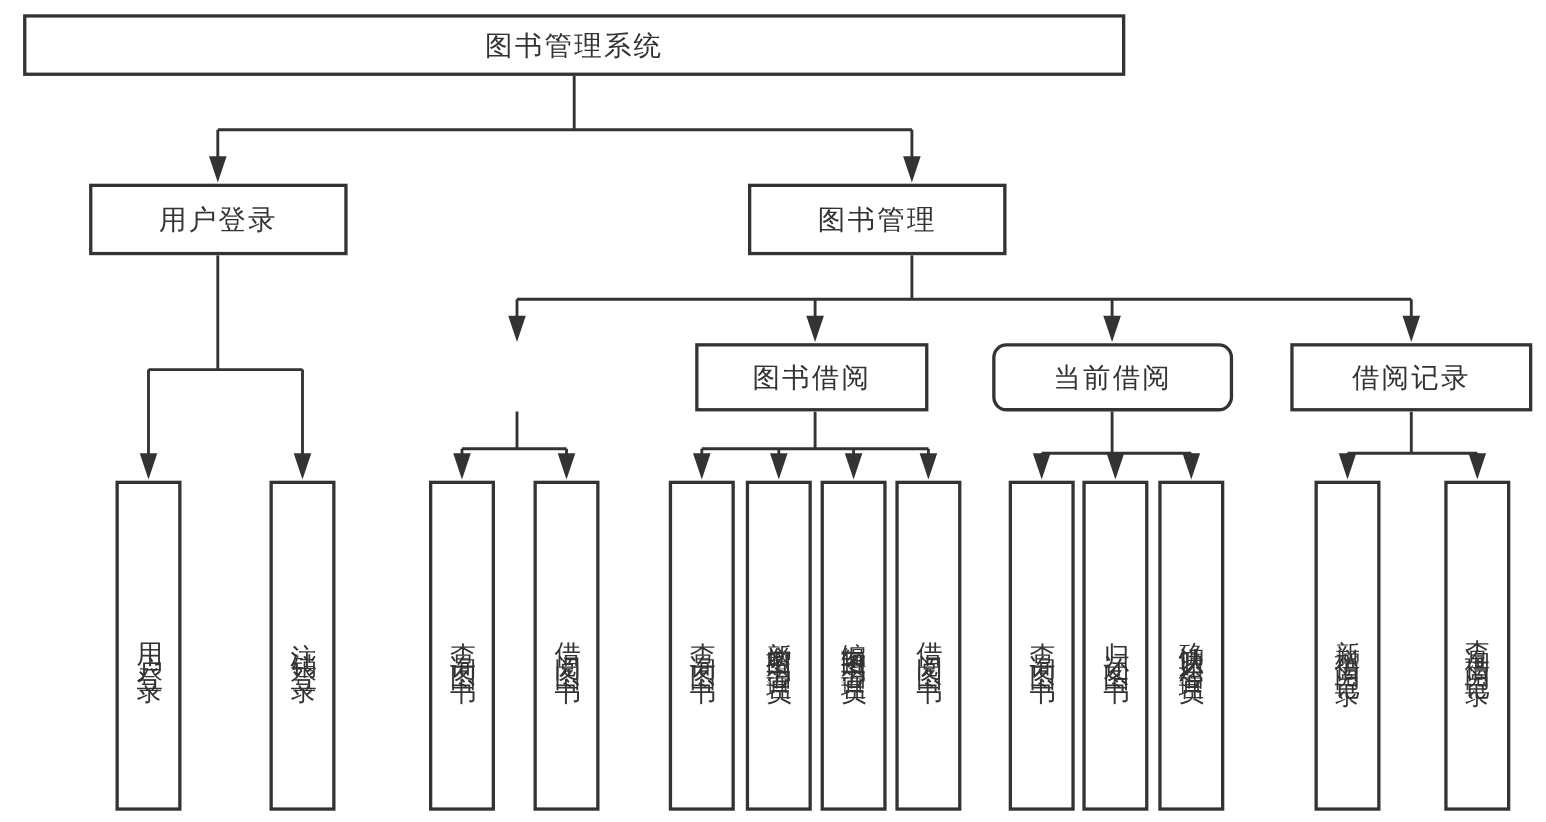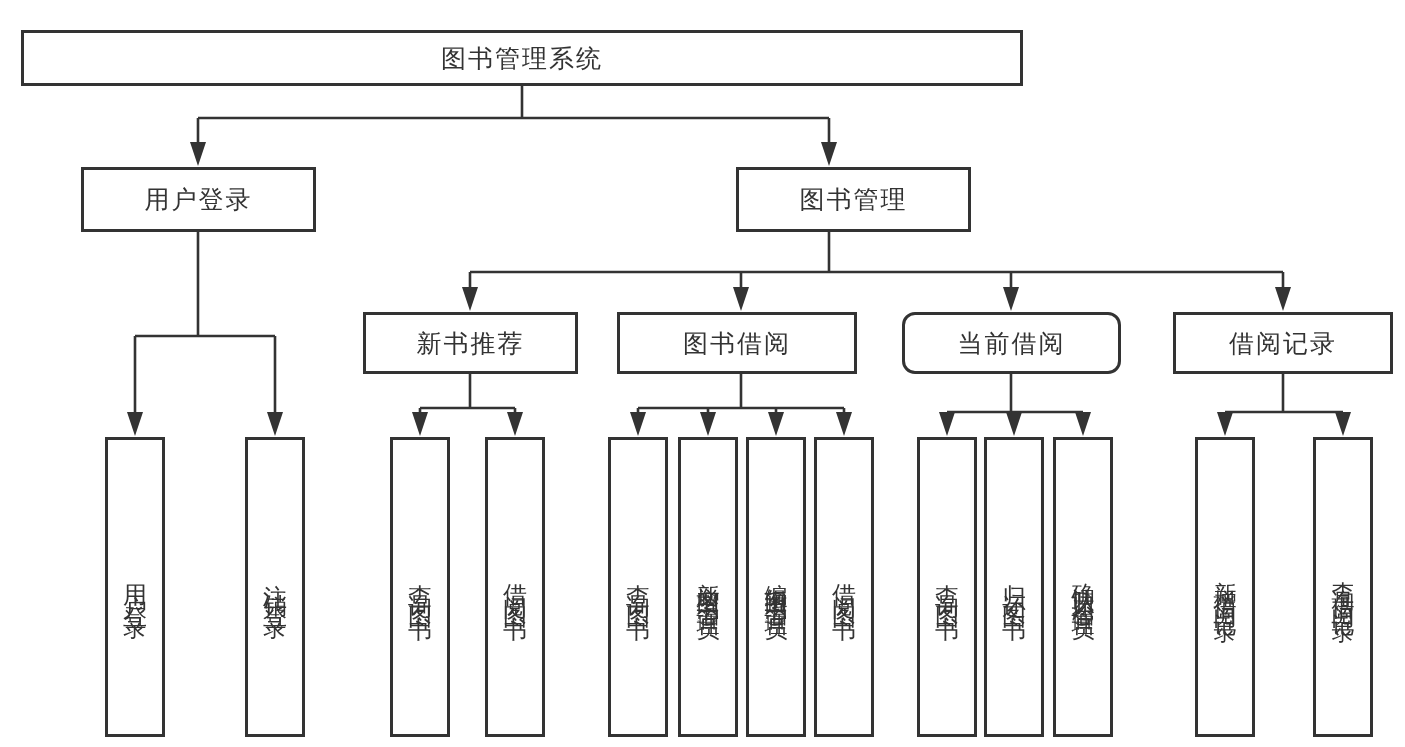--- a/index.html
+++ b/index.html
@@ -75,35 +75,32 @@
       <polygon points="768,412 784,412 776,436"></polygon>
       <polygon points="836,412 852,412 844,436"></polygon>
       <polygon points="939,412 955,412 947,436"></polygon>
       <polygon points="1006,412 1022,412 1014,436"></polygon>
       <polygon points="1075,412 1091,412 1083,436"></polygon>
       <polygon points="1217,412 1233,412 1225,436"></polygon>
       <polygon points="1335,412 1351,412 1343,436"></polygon>
     </g>
   </svg>
 
-  <div class="node hbox" style="left:21px;top:13px;width:1002px;height:56px;margin-top:17px;">
+  <div class="node hbox" style="left:21px;top:13px;width:1002px;height:56px;">
     <span>图书管理系统</span>
   </div>
 
   <div class="node hbox" style="left:81px;top:167px;width:235px;height:65px;">
     <span>用户登录</span>
   </div>
-  <div class="node hbox" style="left:736px;top:167px;width:235px;height:65px;">
+  <div class="node hbox" style="left:680px;top:167px;width:235px;height:65px;">
     <span>图书管理</span>
   </div>
 
-  <div class="node hbox" style="left:363px;top:312px;width:215px;height:62px;">
-    <span>新书推荐</span>
-  </div>
-  <div class="node hbox" style="left:617px;top:312px;width:240px;height:62px;">
+  <div class="node hbox" style="left:632px;top:312px;width:212px;height:62px;">
     <span>图书借阅</span>
   </div>
   <div class="node hbox" style="left:902px;top:312px;width:219px;height:62px;border-radius:13px;">
     <span>当前借阅</span>
   </div>
   <div class="node hbox" style="left:1173px;top:312px;width:220px;height:62px;">
     <span>借阅记录</span>
   </div>
 
   <div class="node leaf" style="left:105px;top:437px;width:60px;height:300px;">

